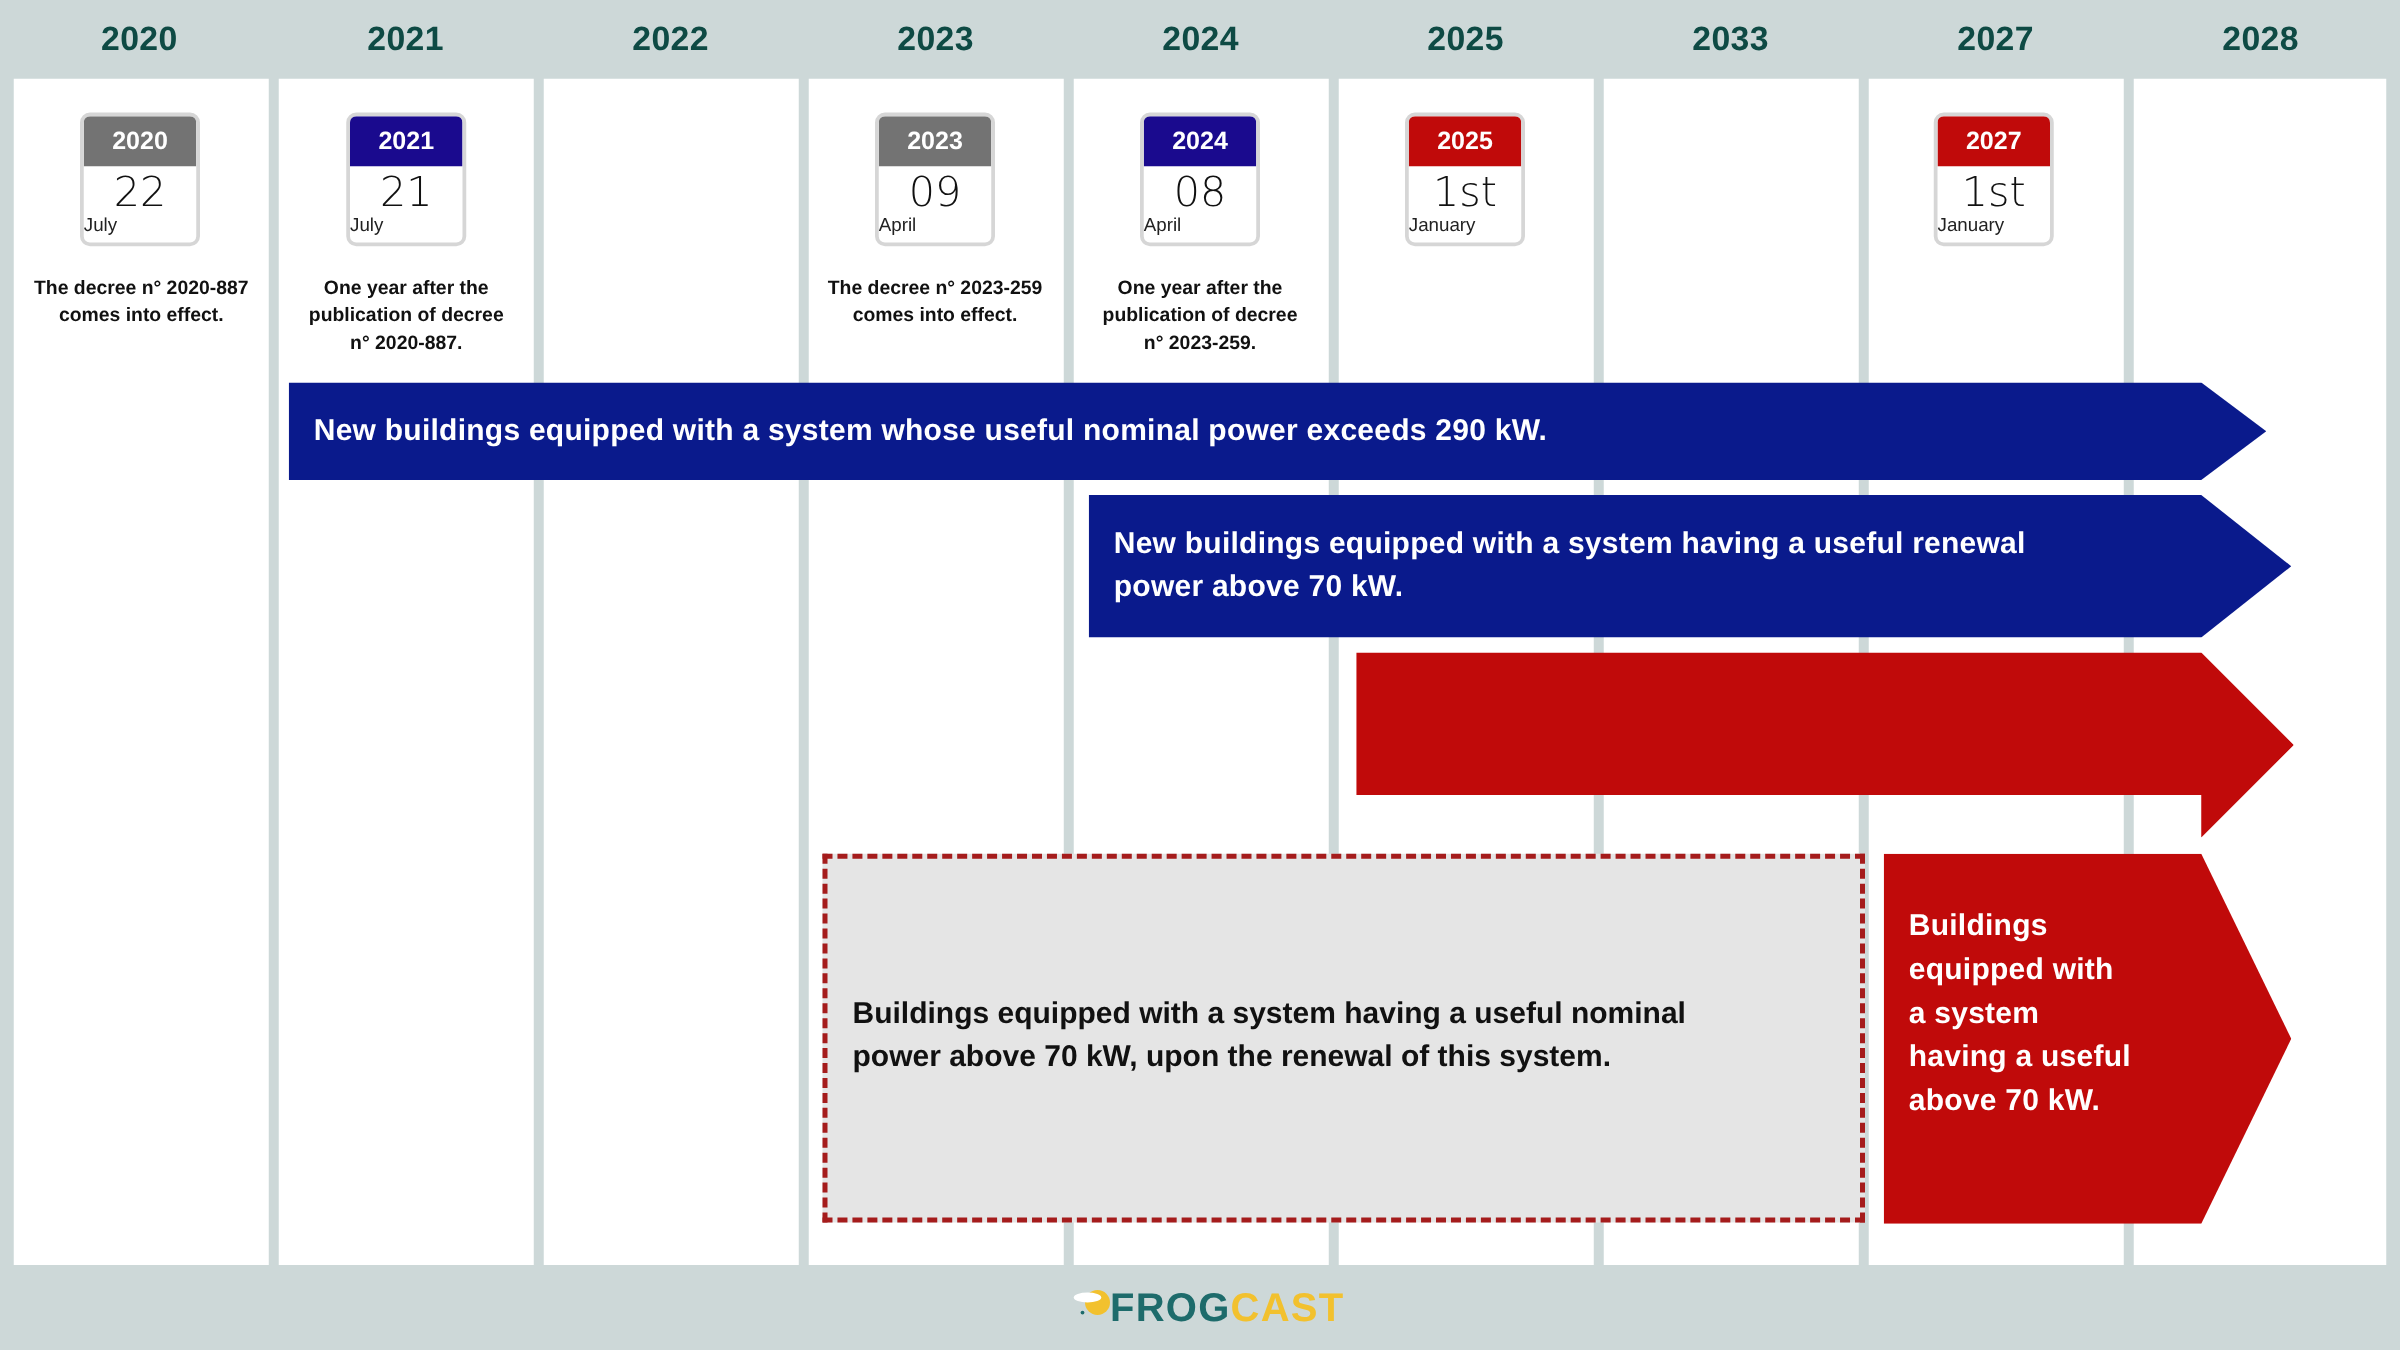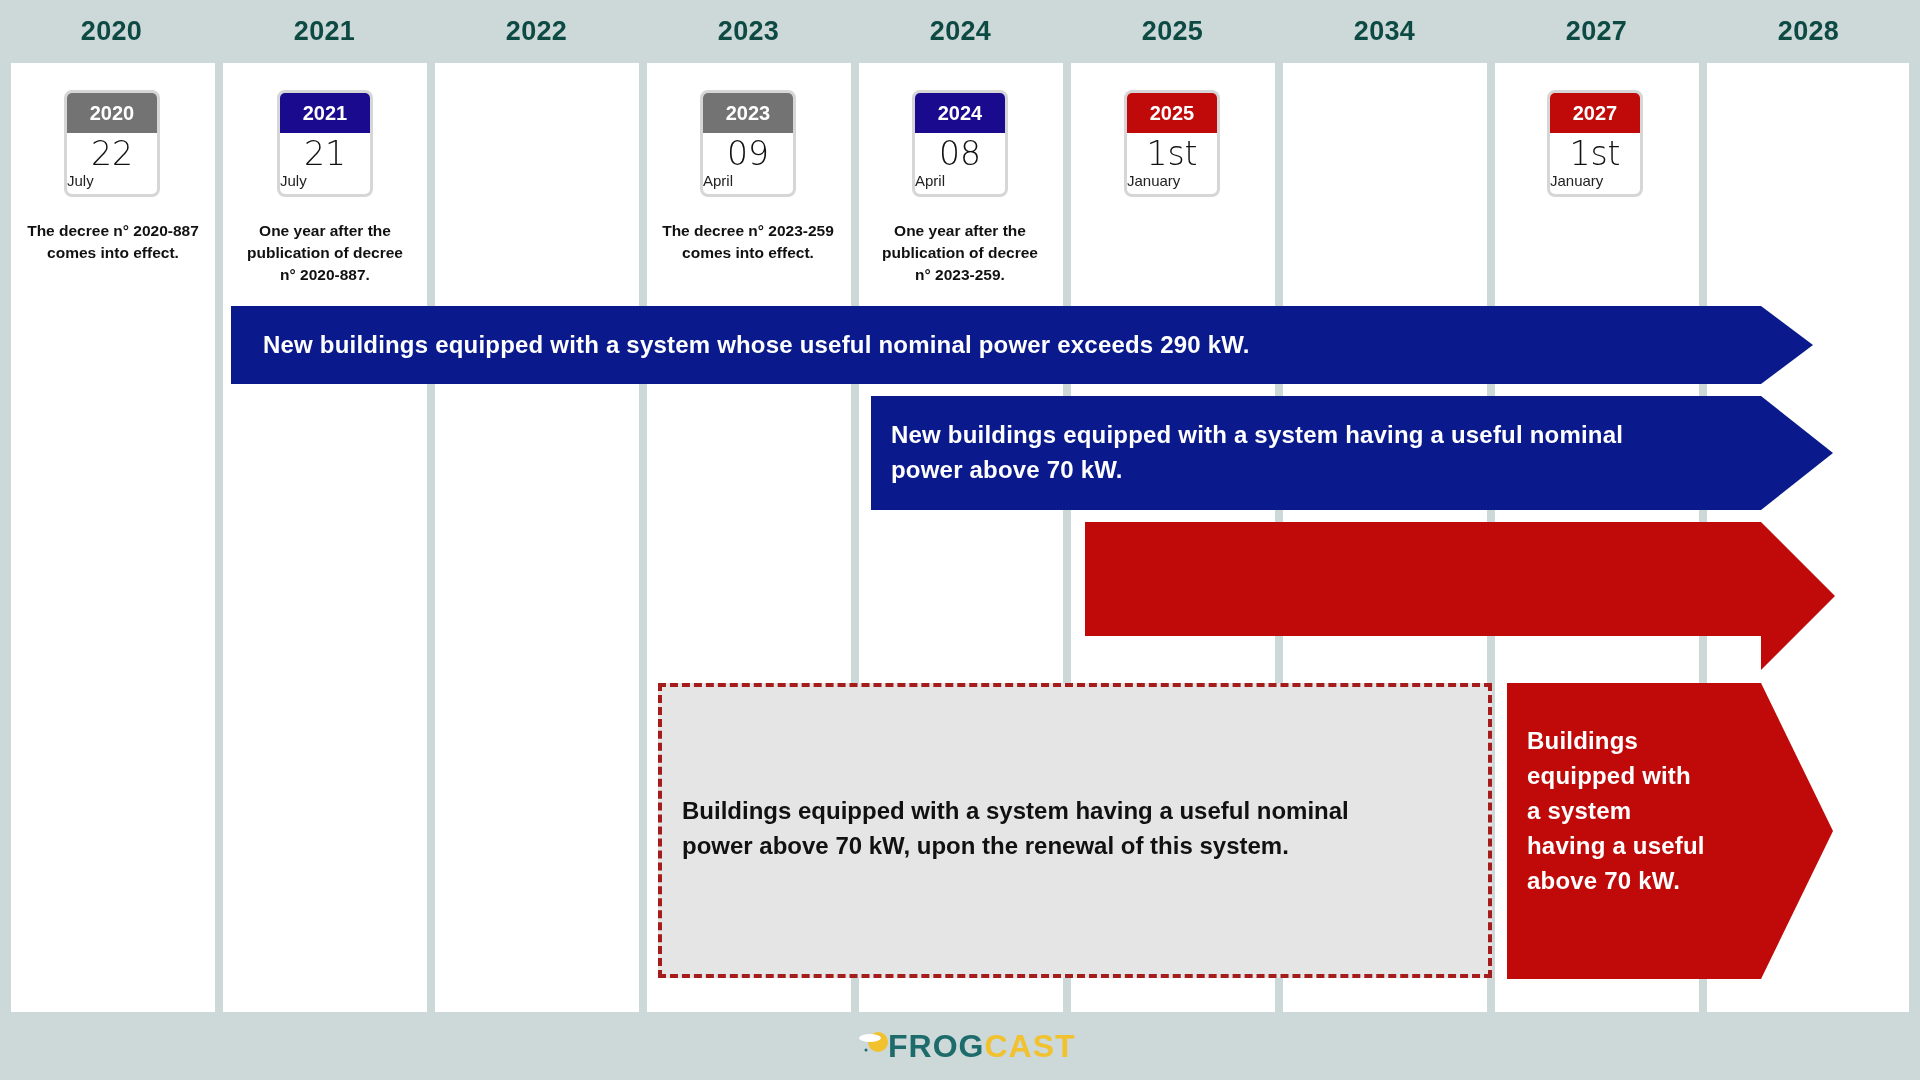--- a/index.html
+++ b/index.html
@@ -125,21 +125,21 @@
 </head>
 <body>
 
 <div class="year-header">
   <div class="year-label" style="left:9px">2020</div>
   <div class="year-label" style="left:222px">2021</div>
   <div class="year-label" style="left:434px">2022</div>
   <div class="year-label" style="left:646px">2023</div>
   <div class="year-label" style="left:858px">2024</div>
   <div class="year-label" style="left:1070px">2025</div>
-  <div class="year-label" style="left:1282px">2034</div>
+  <div class="year-label" style="left:1282px">2033</div>
   <div class="year-label" style="left:1494px">2027</div>
   <div class="year-label" style="left:1706px">2028</div>
 </div>
 
 <div class="col" style="left:11px"></div>
 <div class="col" style="left:223px"></div>
 <div class="col" style="left:435px"></div>
 <div class="col" style="left:647px"></div>
 <div class="col" style="left:859px"></div>
 <div class="col" style="left:1071px"></div>
@@ -194,31 +194,31 @@
 <div class="desc" style="left:857px">
   <div>One year after the</div>
   <div>publication of decree</div>
   <div>n° 2023-259.</div>
 </div>
 
 <div class="arrow" style="left:231px; top:306px; width:1582px; height:78px;">
   <svg width="1582" height="78">
     <polygon points="0,0 1530,0 1582,39 1530,78 0,78" fill="#0a1a8c"></polygon>
   </svg>
-  <div class="arrow-text" style="left:20px; top:21px; width:1480px;margin-left:12px;">
+  <div class="arrow-text" style="left:20px; top:21px; width:1480px;">
     <span>New buildings equipped with a system whose useful nominal power exceeds 290 kW.</span>
   </div>
 </div>
 
 <div class="arrow" style="left:871px; top:396px; width:962px; height:114px;">
   <svg width="962" height="114">
     <polygon points="0,0 890,0 962,57 890,114 0,114" fill="#0a1a8c"></polygon>
   </svg>
   <div class="arrow-text" style="left:20px; top:21px; width:860px;">
-    <div>New buildings equipped with a system having a useful nominal</div>
+    <div>New buildings equipped with a system having a useful renewal</div>
     <div>power above 70 kW.</div>
   </div>
 </div>
 
 <div class="arrow" style="left:1085px; top:522px; width:750px; height:148px;">
   <svg width="750" height="148">
     <polygon points="0,0 676,0 750,74 676,148 676,114 0,114" fill="#c00a0a"></polygon>
   </svg>
   <div class="arrow-text" style="left:20px; top:21px; width:640px;">
   </div>

